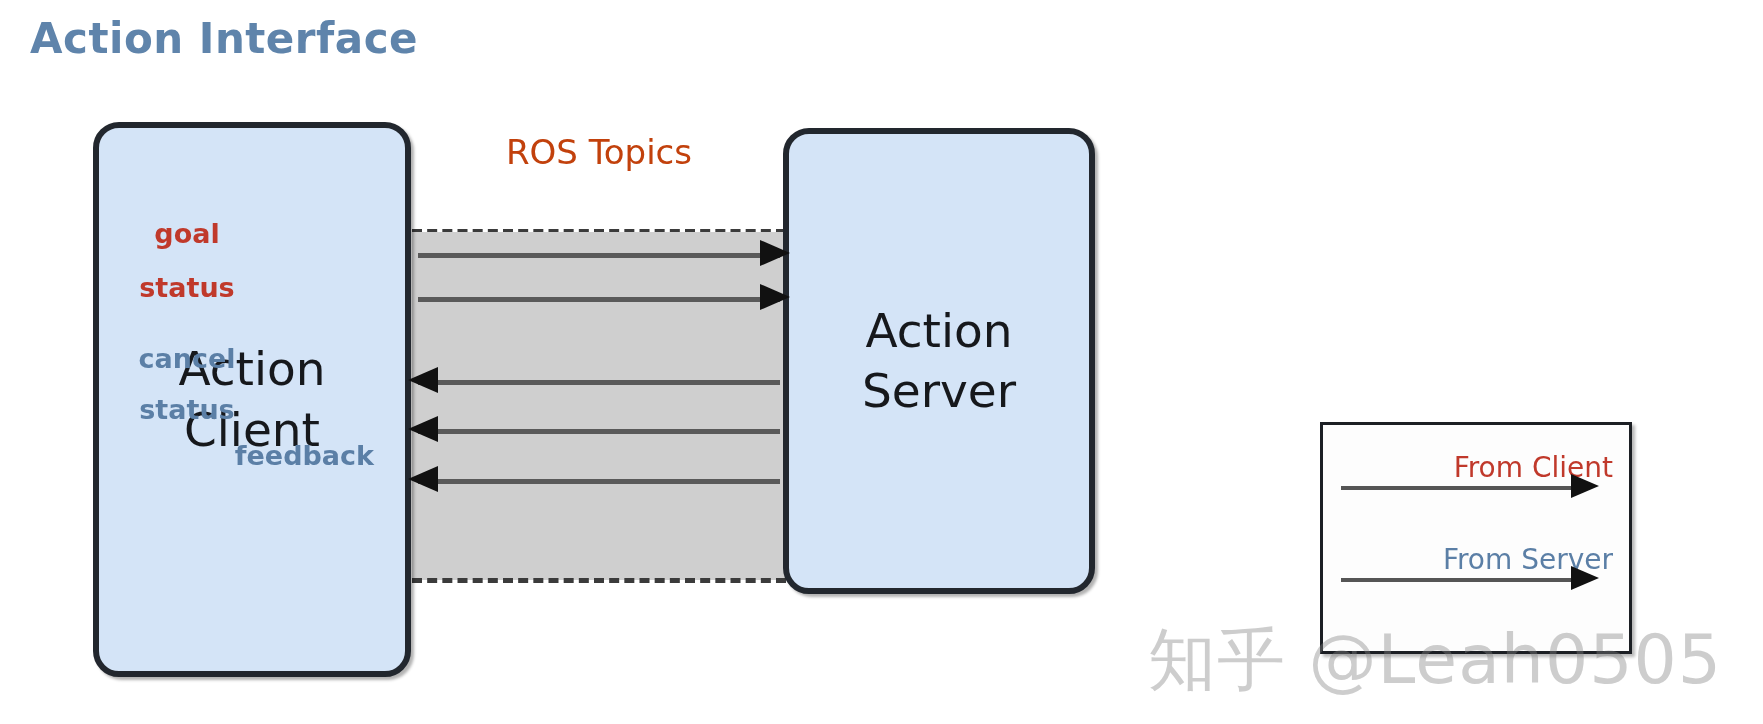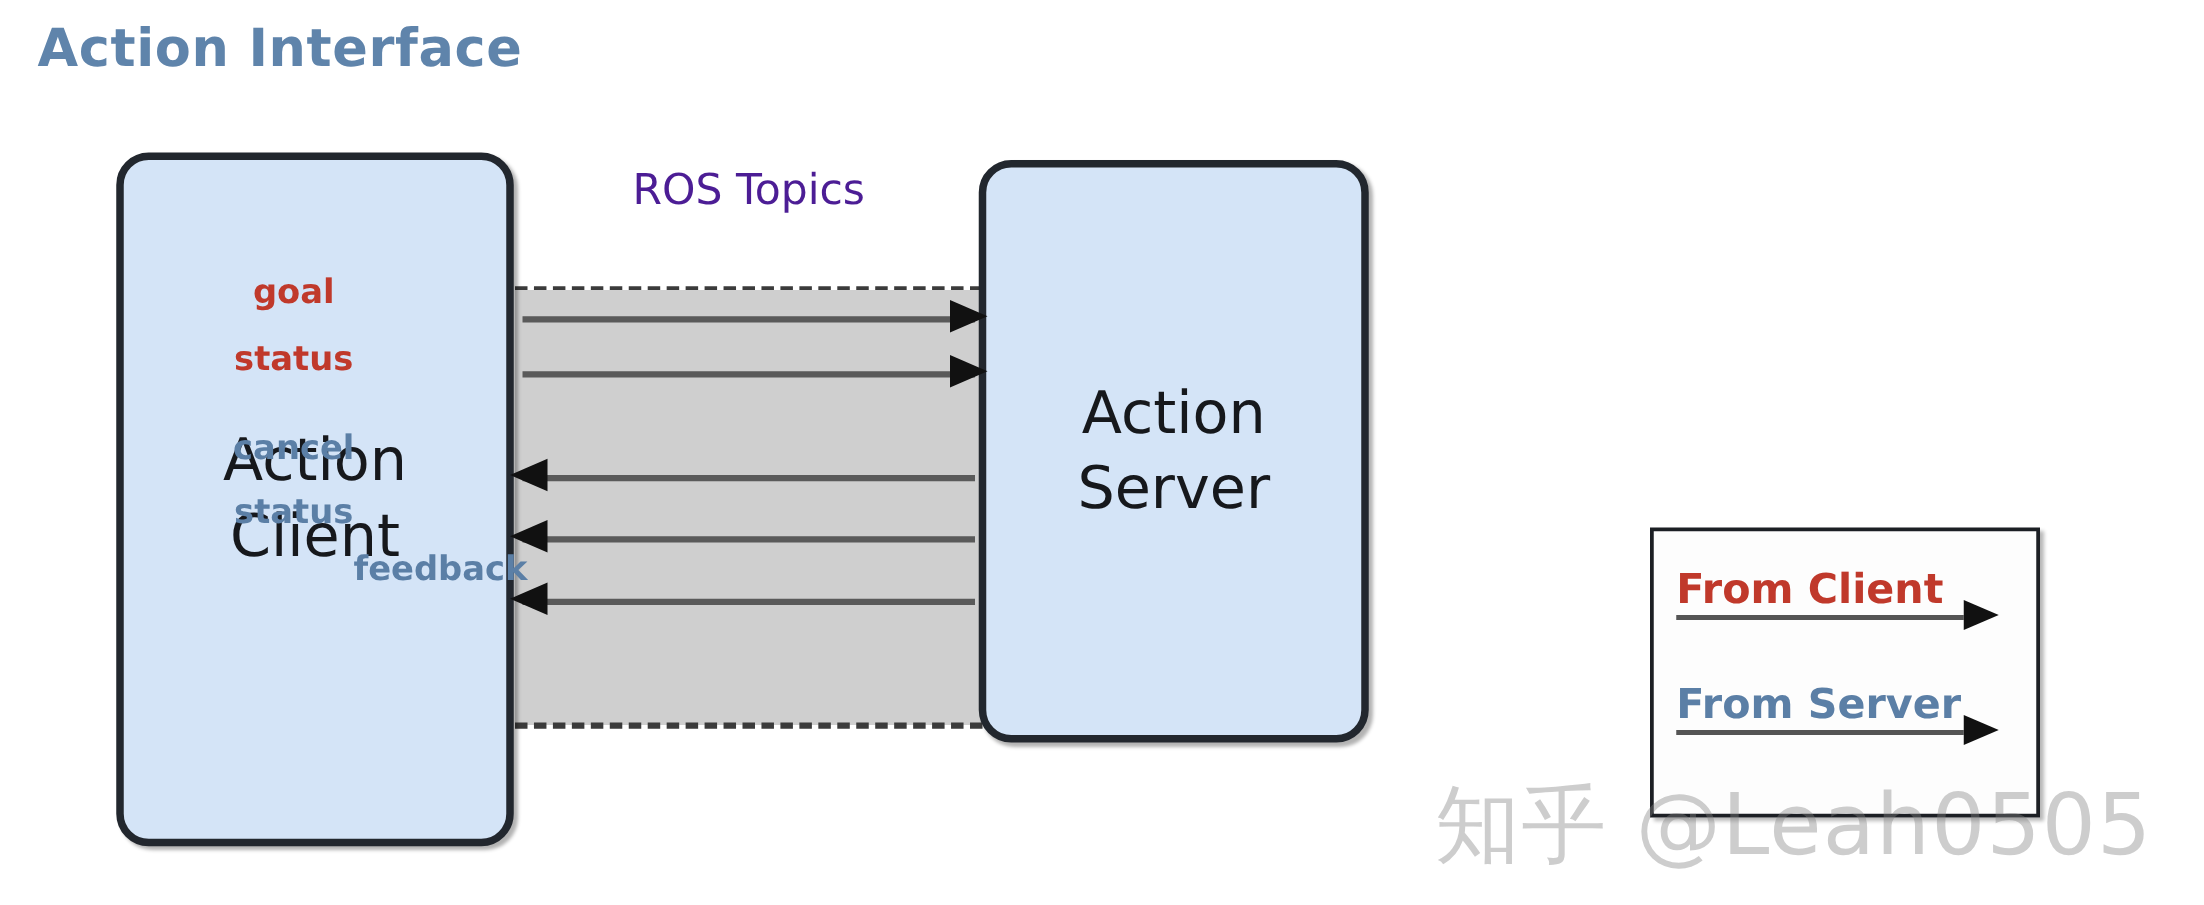--- a/index.html
+++ b/index.html
@@ -80,21 +80,21 @@
   #band-dash-bottom { top: 578px; }
 
   
   .band-caption {
     position: absolute;
     left: 412px;
     top: 132px;
     width: 374px;
     text-align: center;
     font-size: 34px;
-    color: #4c1d95;
+    color: #c2410c;
     white-space: nowrap;
   }
 
   
   .arrow-row {
     position: absolute;
     left: 412px;
     width: 374px;
     height: 0;
   }
@@ -122,21 +122,20 @@
     border-right: 30px solid #111111;
   }
   .arrow-label {
     position: absolute;
     left: 0;
     width: 374px;
     text-align: center;
     font-size: 27px;
     font-weight: 600;
     white-space: nowrap;
-    margin-left: 48px;
   }
   .lbl-client { color: #c0392b; }
   .lbl-server { color: #5b7fa6; }
 
   
   .legend-box {
     position: absolute;
     left: 1320px;
     top: 422px;
     width: 312px;
@@ -145,23 +144,24 @@
     border: 3px solid #1c1f24;
     box-sizing: border-box;
     box-shadow: 3px 3px 3px rgba(0,0,0,0.28);
   }
   .legend-item {
     position: absolute;
     left: 18px;
     width: 272px;
   }
   .legend-text {
-    font-size: 33px;
-    font-weight: 700;
-    white-space: nowrap;
+    font-size: 28px;
+    font-weight: 400;
+    white-space: nowrap;
+    text-align: right;
   }
   .legend-arrow {
     position: relative;
     margin-top: 2px;
     height: 5px;
     width: 252px;
   }
   .legend-arrow .ln {
     position: absolute;
     left: 0; right: 22px; top: 0;

